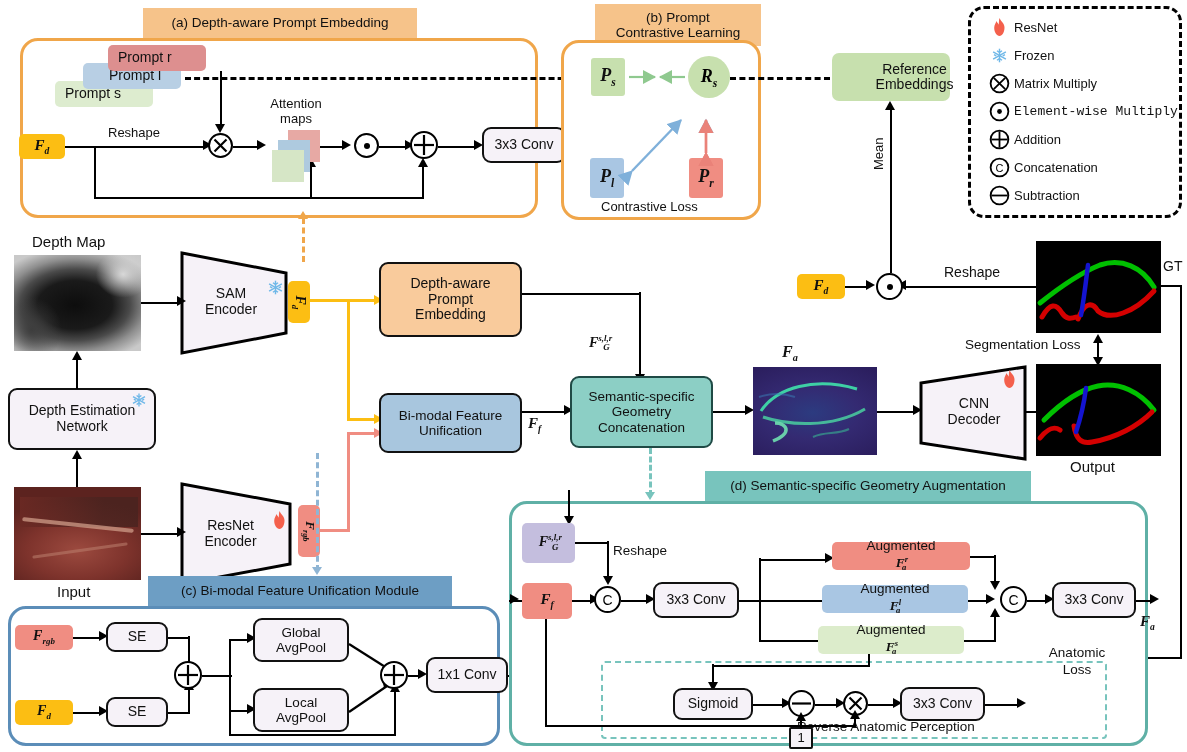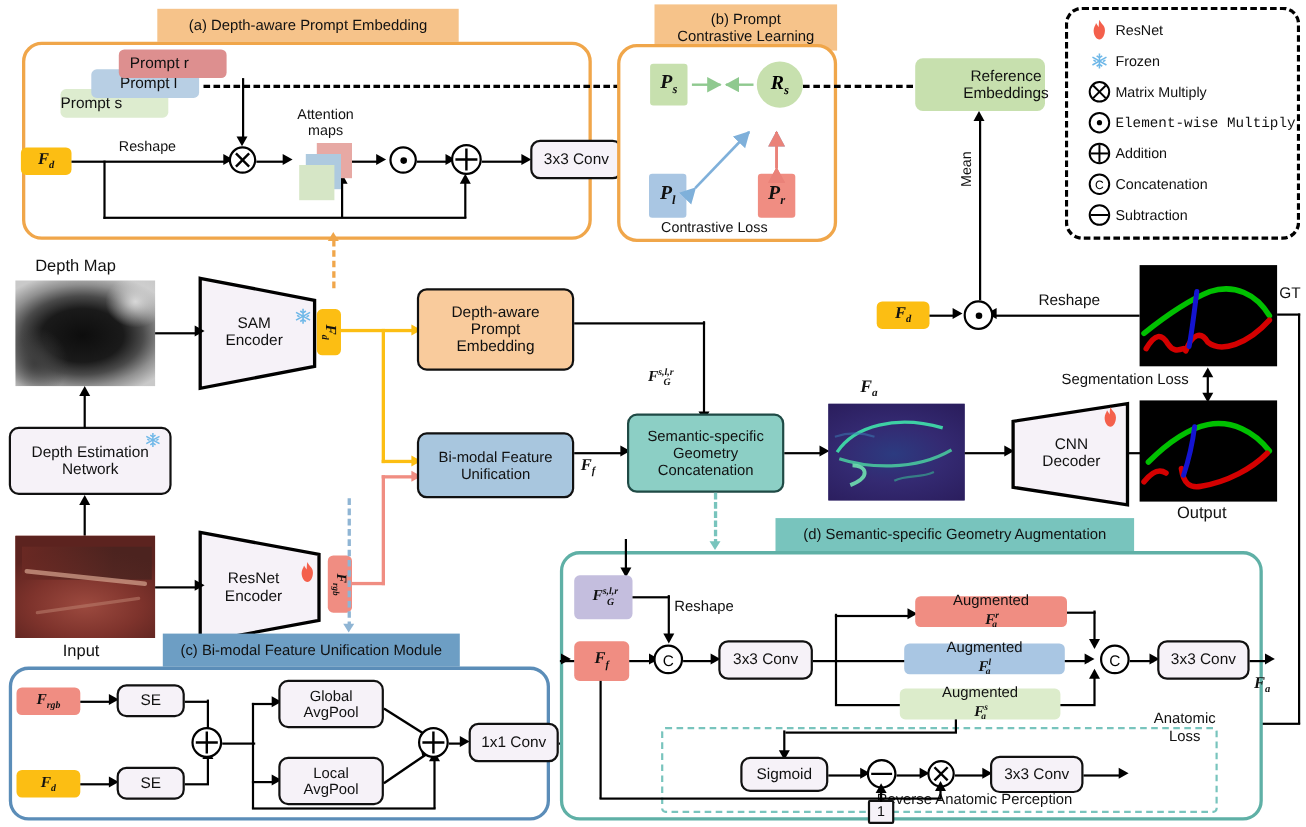--- a/index.html
+++ b/index.html
@@ -77,21 +77,21 @@
 </head>
 <body>
 
 <div id="stage">
 
   <div class="panel-title" style="left:143px; top:8px; width:274px; height:30px; background:#f6c38a; font-size:13.5px;">
     <span>(a) Depth-aware Prompt Embedding</span>
   </div>
   <div class="panel-outline" style="left:20px; top:38px; width:518px; height:180px; border:3px solid #f0a64a;"></div>
 
-  <div class="tag" style="left:55px; top:81px; width:98px; height:26px; background:#ddeccf; font-size:14px; justify-content:flex-start; ">
+  <div class="tag" style="left:55px; top:81px; width:98px; height:26px; background:#ddeccf; font-size:14px; justify-content:flex-start; padding-left:10px;">
     <span>Prompt s</span>
   </div>
   <div class="tag" style="left:83px; top:63px; width:98px; height:26px; background:#b8cfe4; font-size:14px; justify-content:flex-start; padding-left:26px;">
     <span>Prompt l</span>
   </div>
   <div class="tag" style="left:108px; top:45px; width:98px; height:26px; background:#dd8f8f; font-size:14px; justify-content:flex-start; padding-left:10px;">
     <span>Prompt r</span>
   </div>
 
   <div class="tag" style="left:19px; top:134px; width:46px; height:25px; background:#fcbe13; font-size:15px;">
@@ -509,21 +509,21 @@
   <div class="ln lnv" style="left:1097px; top:341px; height:18px;"></div>
   <div class="arrow ar-u" style="left:1092.5px; top:334px;"></div>
   <div class="arrow ar-d" style="left:1092.5px; top:357px;"></div>
   <div class="lbl" style="left:965px; top:337px; font-size:13.5px;">Segmentation Loss</div>
 
   <div class="ln lnh" style="left:1161px; top:284.5px; width:21px;"></div>
   <div class="ln lnv" style="left:1180px; top:285px; height:373px;"></div>
   <div class="ln lnh" style="left:1125px; top:656.5px; width:57px;"></div>
   <div class="arrow ar-l" style="left:1122px; top:651px;"></div>
 
-  <div class="panel-title" style="left:148px; top:576px; width:270px; height:30px; background:#6d9ec4; font-size:13.5px;">
+  <div class="panel-title" style="left:148px; top:576px; width:304px; height:30px; background:#6d9ec4; font-size:13.5px;">
     <span>(c) Bi-modal Feature Unification Module</span>
   </div>
   <div class="panel-outline" style="left:8px; top:606px; width:492px; height:140px; border:3px solid #5b8db8;"></div>
 
   <div class="tag" style="left:15px; top:625px; width:58px; height:25px; background:#f08d82; font-size:14px;">
     <span class="lbl-it"><span>F</span><span class="sub">rgb</span></span>
   </div>
   <div class="ln lnh" style="left:73px; top:636.5px; width:28px;"></div>
   <div class="arrow ar-r" style="left:99px; top:631px;"></div>
 

